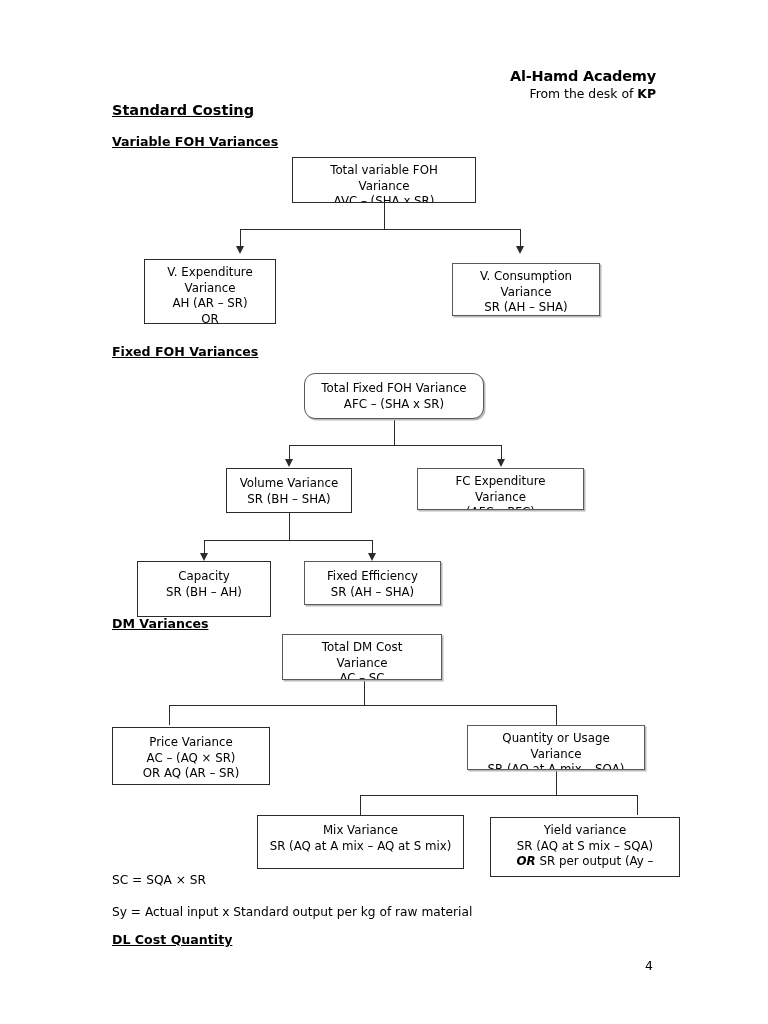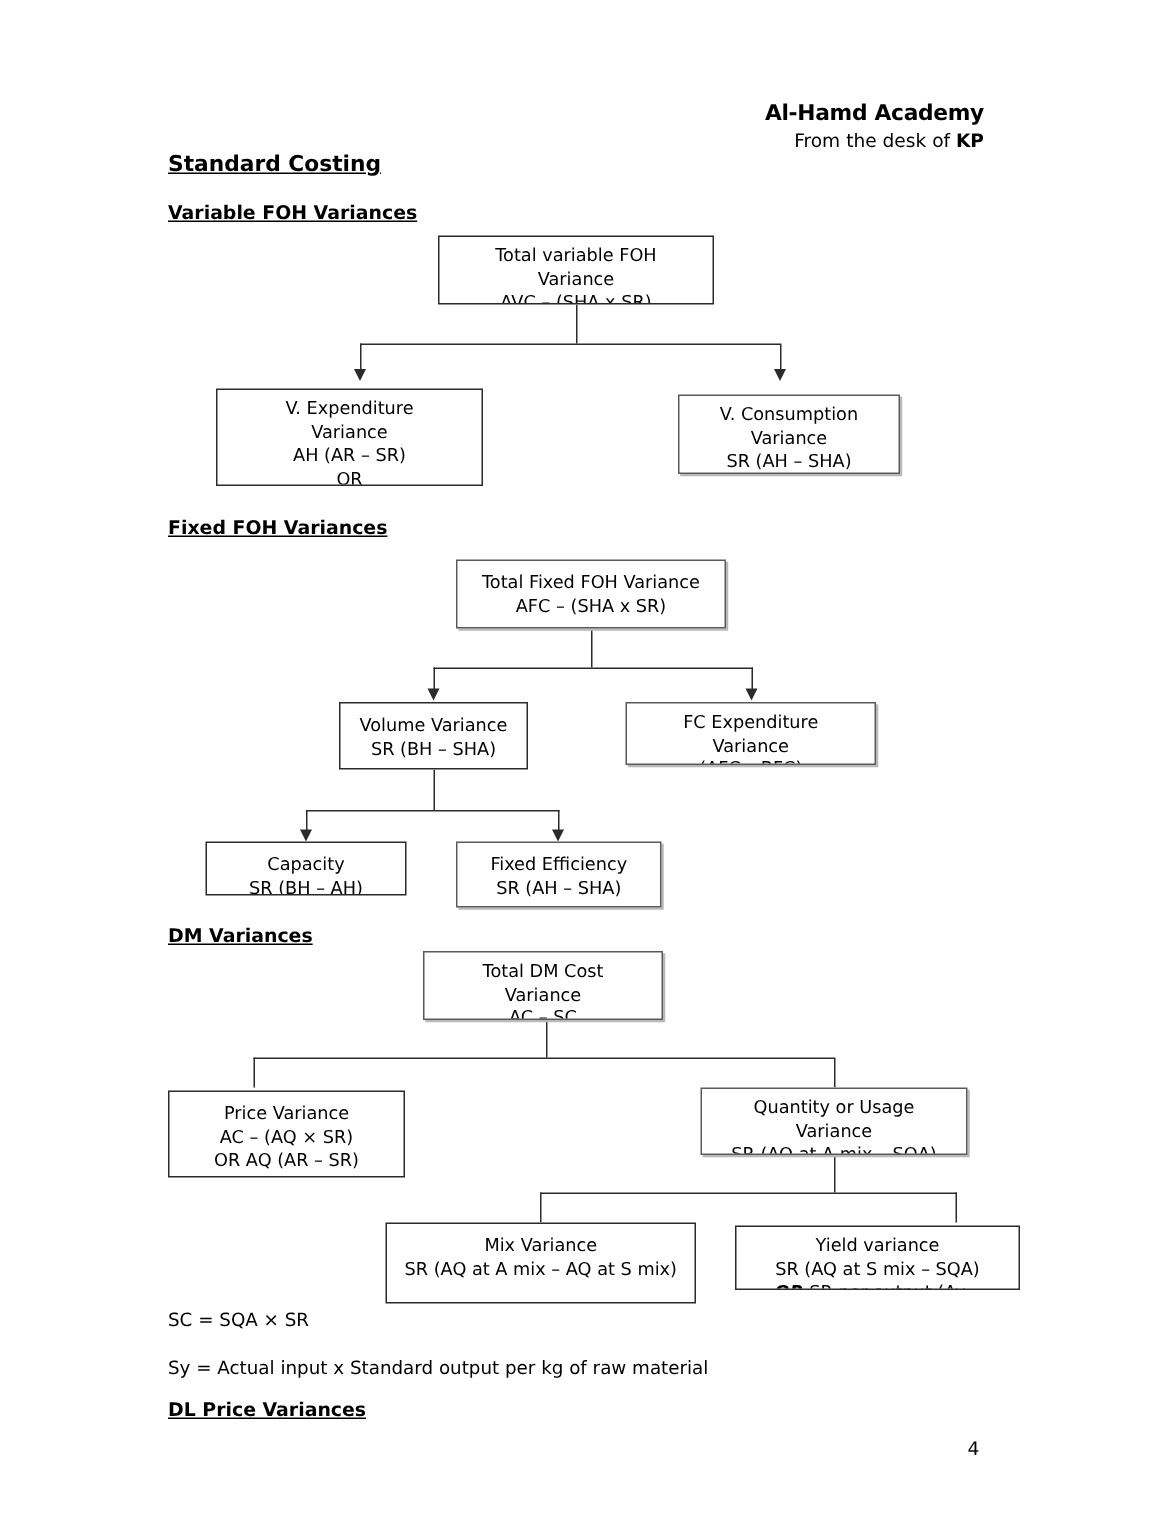--- a/index.html
+++ b/index.html
@@ -115,50 +115,50 @@
 
 <div class="page">
 
   <div class="hdr-academy">Al-Hamd Academy</div>
   <div class="hdr-desk"><span>From the desk of </span><b>KP</b></div>
 
   <div class="heading h-main" style="top:102px;">Standard Costing</div>
   <div class="heading h-sec" style="top:134px;">Variable FOH Variances</div>
   <div class="heading h-sec" style="top:344px;">Fixed FOH Variances</div>
   <div class="heading h-sec" style="top:616px;">DM Variances</div>
-  <div class="heading h-sec" style="top:932px;">DL Price Variances</div>
+  <div class="heading h-sec" style="top:932px;">DL Cost Quantity</div>
 
   <div class="box" style="left:292px; top:157px; width:184px; height:46px;">
     <span class="ln">Total variable FOH</span>
     <span class="ln">Variance</span>
     <span class="ln">AVC – (SHA x SR)</span>
   </div>
 
   <div class="vline" style="left:384px; top:203px; height:26px;"></div>
   <div class="hline" style="left:240px; top:229px; width:280px;"></div>
   <div class="vline" style="left:240px; top:229px; height:20px;"></div>
   <div class="vline" style="left:520px; top:229px; height:20px;"></div>
   <div class="arrow" style="left:236px; top:246px;"></div>
   <div class="arrow" style="left:516px; top:246px;"></div>
 
-  <div class="box" style="left:144px; top:259px; width:178px; height:65px;">
+  <div class="box" style="left:144px; top:259px; width:132px; height:65px;">
     <span class="ln">V. Expenditure</span>
     <span class="ln">Variance</span>
     <span class="ln">AH (AR – SR)</span>
     <span class="ln">OR</span>
 
   </div>
 
   <div class="box shadow" style="left:452px; top:263px; width:148px; height:53px;">
     <span class="ln">V. Consumption</span>
     <span class="ln">Variance</span>
     <span class="ln">SR (AH – SHA)</span>
   </div>
 
-  <div class="box shadow" style="left:304px; top:373px; width:180px; height:46px; padding-top:7px;">
+  <div class="box shadow" style="left:304px; top:373px; width:180px; height:46px; padding-top:7px;border-radius:11px;">
     <span class="ln">Total Fixed FOH Variance</span>
     <span class="ln">AFC – (SHA x SR)</span>
   </div>
 
   <div class="vline" style="left:394px; top:419px; height:26px;"></div>
   <div class="hline" style="left:289px; top:445px; width:213px;"></div>
   <div class="vline" style="left:289px; top:445px; height:17px;"></div>
   <div class="vline" style="left:501px; top:445px; height:17px;"></div>
   <div class="arrow" style="left:285px; top:459px;"></div>
   <div class="arrow" style="left:497px; top:459px;"></div>
@@ -174,21 +174,21 @@
     <span class="ln">(AFC – BFC)</span>
   </div>
 
   <div class="vline" style="left:289px; top:513px; height:27px;"></div>
   <div class="hline" style="left:204px; top:540px; width:169px;"></div>
   <div class="vline" style="left:204px; top:540px; height:16px;"></div>
   <div class="vline" style="left:372px; top:540px; height:16px;"></div>
   <div class="arrow" style="left:200px; top:553px;"></div>
   <div class="arrow" style="left:368px; top:553px;"></div>
 
-  <div class="box" style="left:137px; top:561px; width:134px; height:36px; padding-top:7px;">
+  <div class="box" style="left:137px; top:561px; width:134px; height:56px; padding-top:7px;">
     <span class="ln">Capacity</span>
     <span class="ln">SR (BH – AH)</span>
   </div>
 
   <div class="box shadow" style="left:304px; top:561px; width:137px; height:44px; padding-top:7px;">
     <span class="ln">Fixed Efficiency</span>
     <span class="ln">SR (AH – SHA)</span>
   </div>
 
   <div class="box shadow" style="left:282px; top:634px; width:160px; height:46px;">
@@ -217,21 +217,21 @@
   <div class="vline" style="left:556px; top:770px; height:25px;"></div>
   <div class="hline" style="left:360px; top:795px; width:278px;"></div>
   <div class="vline" style="left:360px; top:795px; height:20px;"></div>
   <div class="vline" style="left:637px; top:795px; height:20px;"></div>
 
   <div class="box" style="left:257px; top:815px; width:207px; height:54px; padding-top:7px;">
     <span class="ln">Mix Variance</span>
     <span class="ln wrap">SR (AQ at A mix – AQ at S mix)</span>
   </div>
 
-  <div class="box" style="left:490px; top:817px; width:190px; height:43px; padding-top:5px;">
+  <div class="box" style="left:490px; top:817px; width:190px; height:60px; padding-top:5px;">
     <span class="ln">Yield variance</span>
     <span class="ln">SR (AQ at S mix – SQA)</span>
     <span class="ln"><b>OR</b><span>   SR per output (Ay –</span></span>
   </div>
 
   <div class="note" style="top:872px;">SC = SQA × SR</div>
   <div class="note" style="top:904px;">Sy = Actual input x Standard output per kg of raw material</div>
 
   <div class="pageno">4</div>
 

